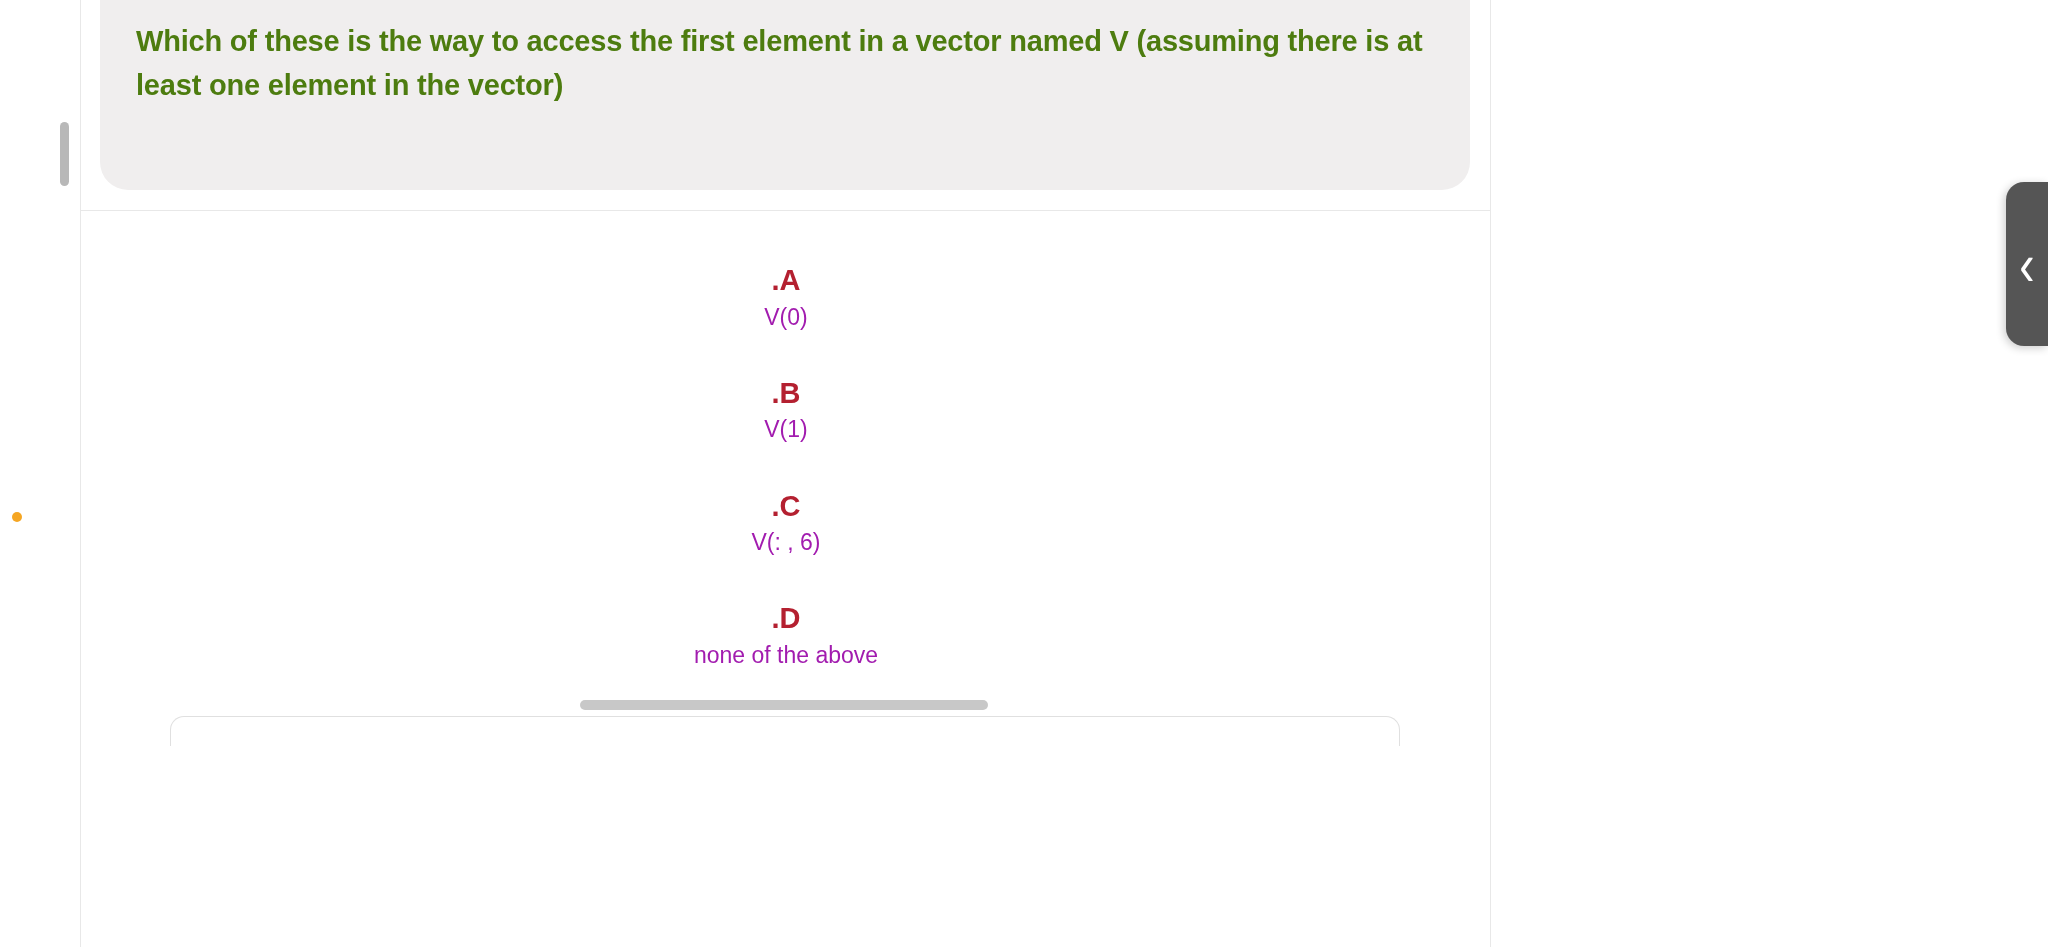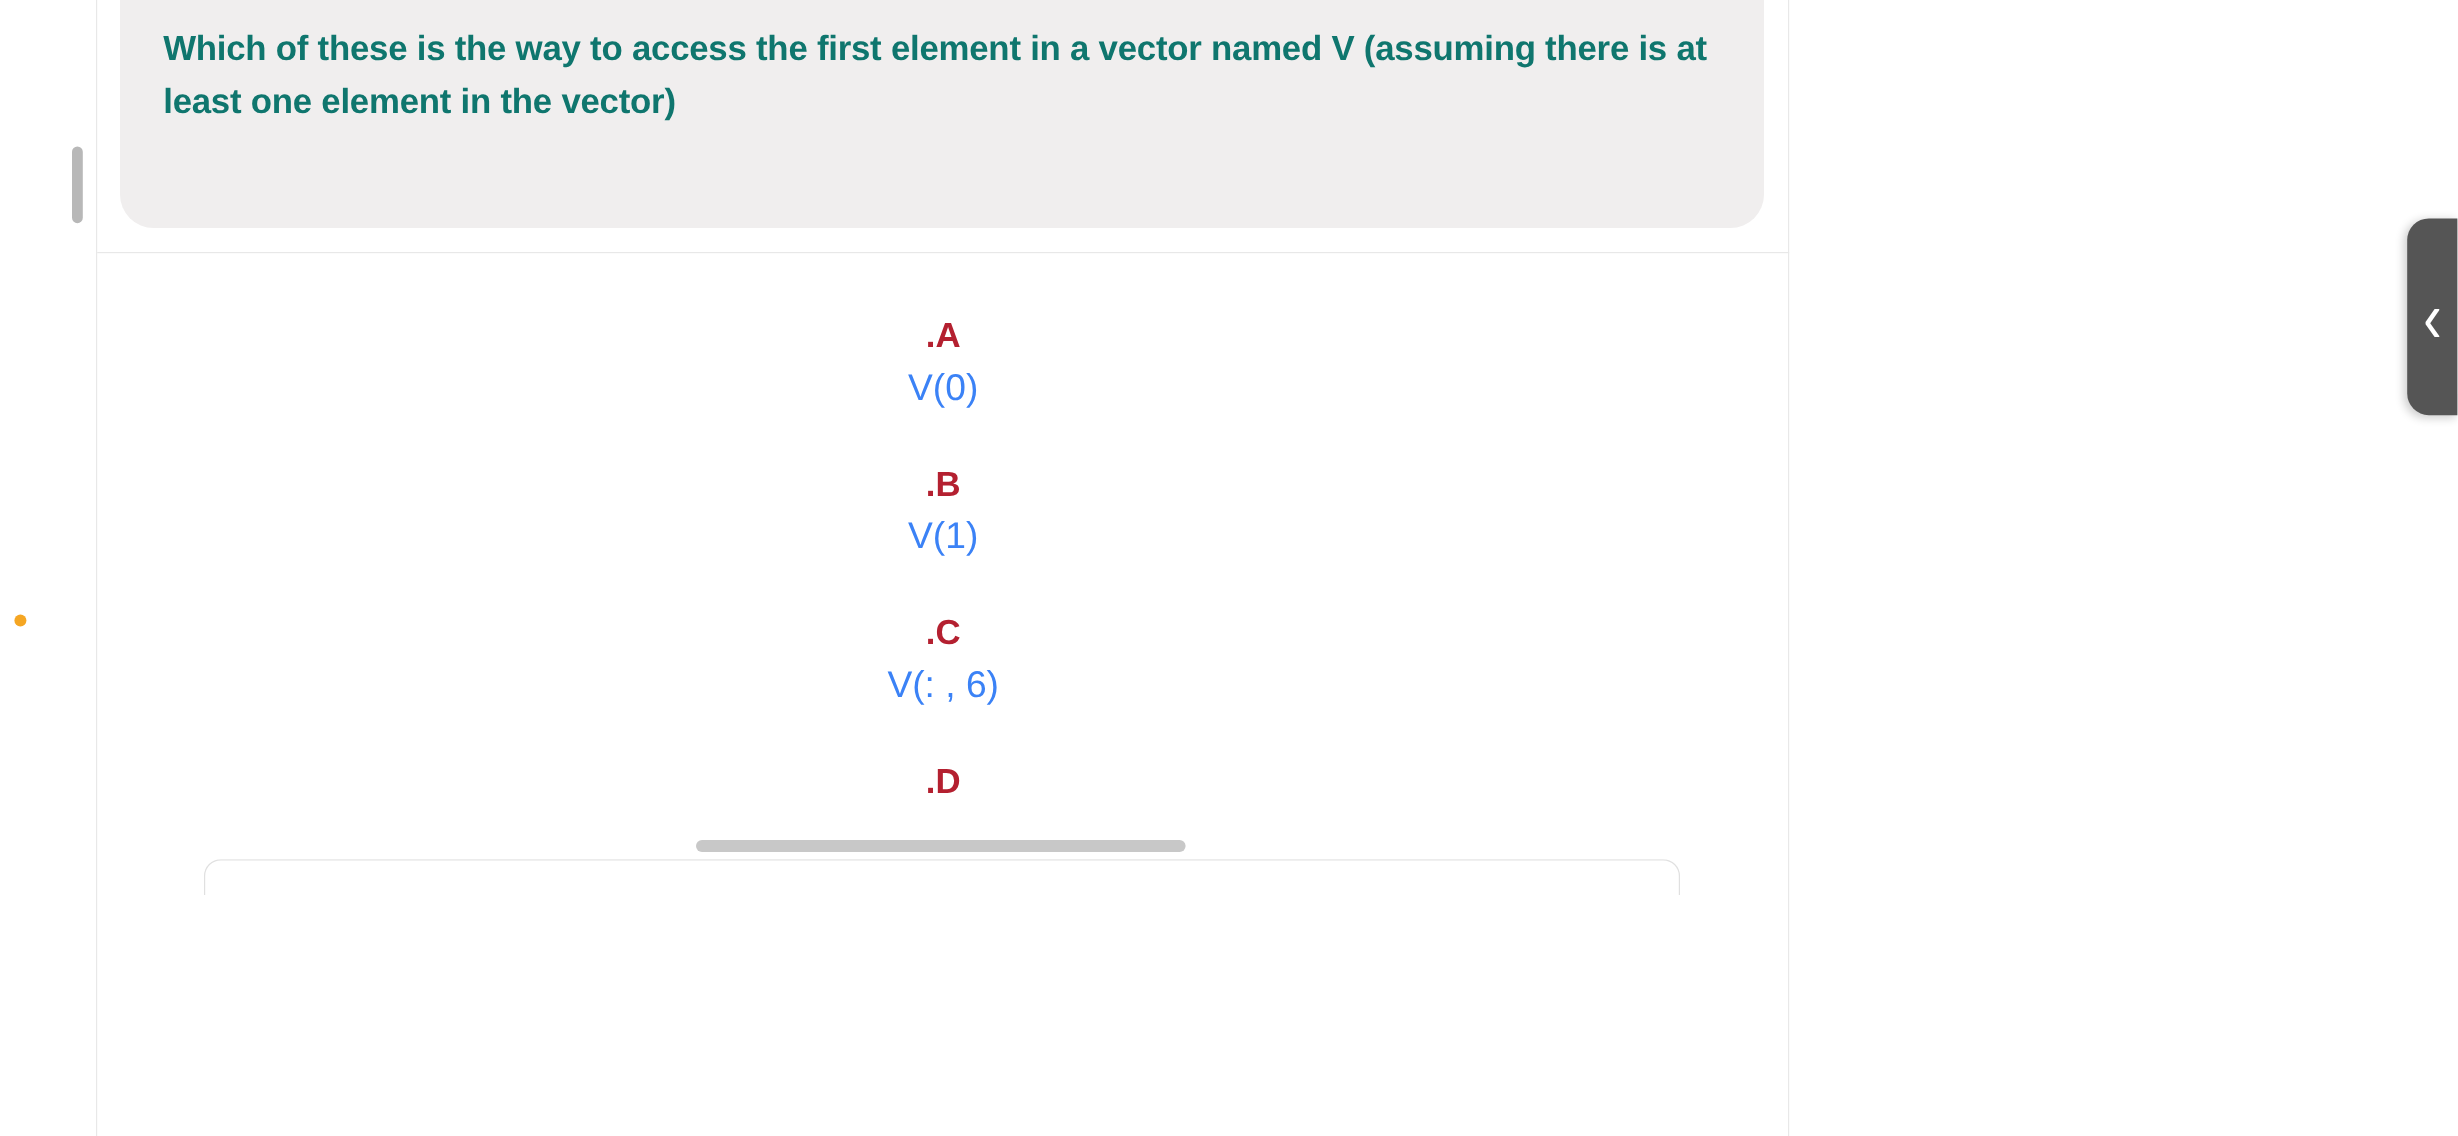--- a/index.html
+++ b/index.html
@@ -45,21 +45,21 @@
       position: absolute;
       left: 100px;
       top: 0;
       width: 1370px;
       height: 190px;
       background: #f0eeee;
       border-radius: 0 0 28px 28px;
       padding: 20px 36px;
     }
     .question-text {
-      color: #0f766e;
+      color: #4d7c0f;
       font-size: 29px;
       font-weight: 700;
       line-height: 1.5;
       letter-spacing: -0.2px;
     }
     .divider-line {
       position: absolute;
       left: 81px;
       top: 210px;
       width: 1410px;
@@ -80,22 +80,22 @@
       text-align: center;
       cursor: pointer;
     }
     .answer-label {
       color: #b42030;
       font-size: 29px;
       font-weight: 700;
       line-height: 1.4;
     }
     .answer-text {
-      color: #3b82f6;
-      font-size: 31px;
+      color: #a21caf;
+      font-size: 23px;
       font-weight: 400;
       line-height: 1.4;
     }
     .bottom-scroll {
       position: absolute;
       left: 580px;
       top: 700px;
       width: 408px;
       height: 10px;
       background: #c8c8c8;
@@ -163,20 +163,21 @@
   <div class="answer-option">
     <div class="answer-label">.B</div>
     <div class="answer-text">V(1)</div>
   </div>
   <div class="answer-option">
     <div class="answer-label">.C</div>
     <div class="answer-text">V(: , 6)</div>
   </div>
   <div class="answer-option">
     <div class="answer-label">.D</div>
+    <div class="answer-text">none of the above</div>
   </div>
 </div>
 
 <div class="bottom-scroll"></div>
 <div class="bottom-input-partial"></div>
 
 <div class="right-divider"></div>
 
 <div class="right-tab">
   <span class="chevron-left">‹</span>

